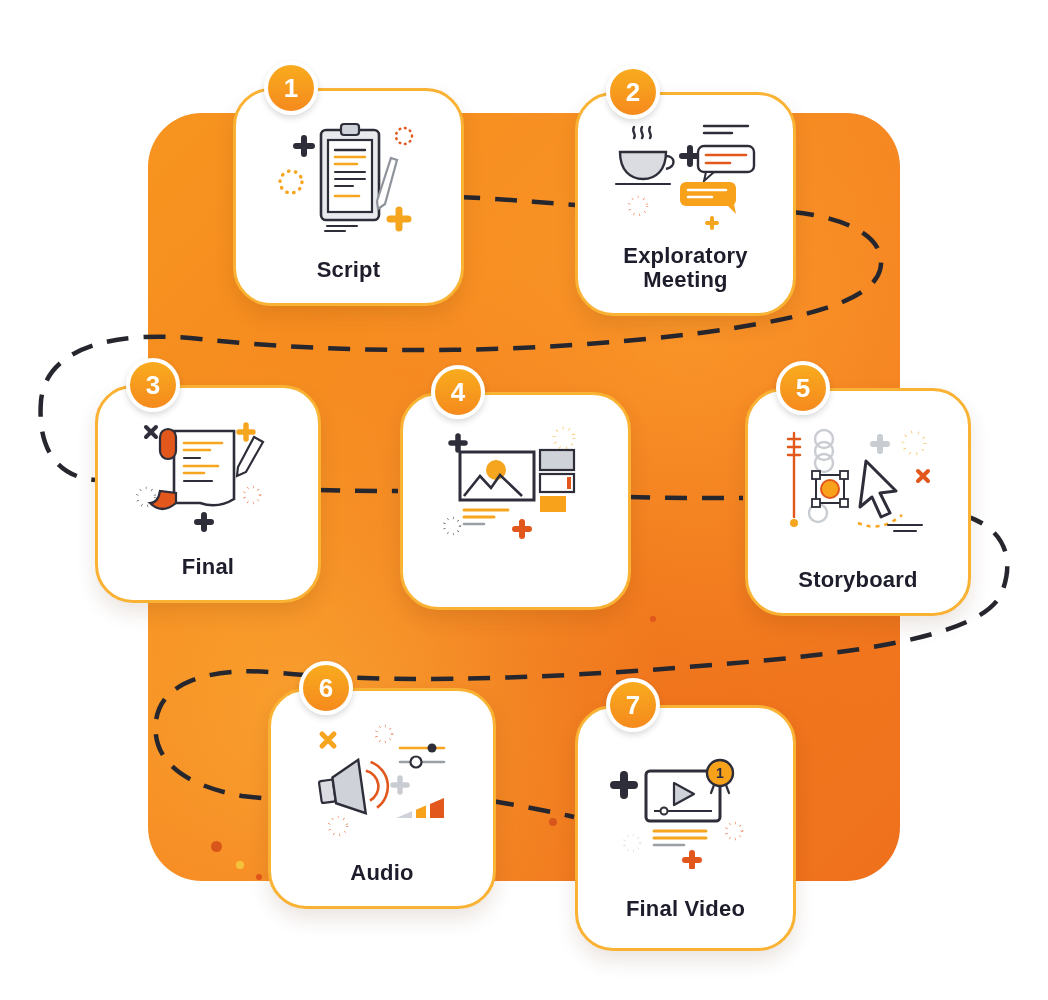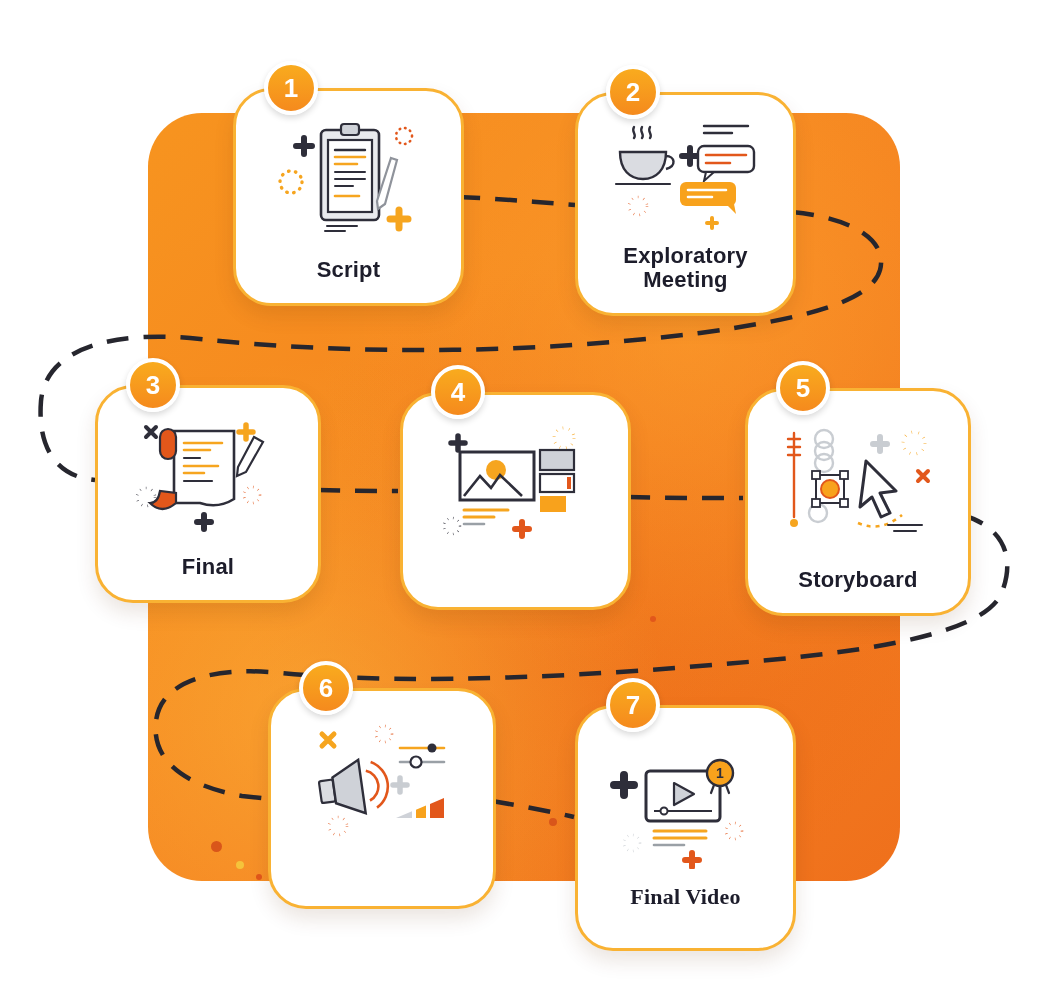--- a/index.html
+++ b/index.html
@@ -39,21 +39,21 @@
     background:linear-gradient(180deg,#f9ab1e,#f58a1d);
     color:#ffffff; font-weight:bold; font-size:26px;
     display:flex; align-items:center; justify-content:center;
     box-shadow:0 3px 6px rgba(0,0,0,.15);
   }
   .step-label {
     position:absolute; left:10px; right:10px; bottom:20px;
     text-align:center; font-weight:bold; font-size:22px; line-height:1.12;
     color:#1d1d2b; letter-spacing:.2px;
   }
-  .c7 .step-label { bottom:38px;font-family:Liberation Serif, serif; }
+  .c7 .step-label { bottom:26px; }
   .icon-wrap {
     position:absolute; top:24px; left:10px; right:10px; bottom:60px;
     display:flex; align-items:center; justify-content:center;
   }
   .c2 .icon-wrap { bottom:78px; }
   .icon-wrap svg { width:156px; height:118px; }
 </style>
 </head>
 <body>
 
@@ -227,20 +227,21 @@
           <path d="M30 54 L58 40 V94 L30 80 Z" fill="#cfd2d8" stroke="#2e2e3a" stroke-width="2.4"></path>
           <path d="M64 52 a16 16 0 0 1 0 30 M70 44 a26 26 0 0 1 0 46" fill="none" stroke="#e2571b" stroke-width="2.6"></path>
         </g>
         <path d="M96 56 v14 M89 63 h14" stroke="#c9cdd2" stroke-width="5.5" stroke-linecap="round" fill="none"></path>
         <path d="M92 96 L108 89.3 V96 Z" fill="#cfd2d8"></path>
         <path d="M112 87.7 L122 83.5 V96 H112 Z" fill="#f8a21c"></path>
         <path d="M126 81.9 L140 76 V96 H126 Z" fill="#e2571b"></path>
         <circle cx="34" cy="104" r="9" fill="none" stroke="#e2571b" stroke-width="2.6" stroke-dasharray="0.5 5.5"></circle>
       </svg>
     </div>
+    <div class="step-label">Audio</div>
   </div>
 
   <div class="card c7">
     <div class="badge">7</div>
     <div class="icon-wrap">
       <svg viewBox="0 0 156 118">
         <path d="M16 24 v20 M6 34 h20" stroke="#2e2e3a" stroke-width="8" stroke-linecap="round" fill="none"></path>
         <rect x="38" y="20" width="74" height="50" rx="4" fill="#fff" stroke="#2e2e3a" stroke-width="3"></rect>
         <path d="M66 32 l20 11 -20 11 z" fill="#cfd2d8" stroke="#2e2e3a" stroke-width="2.2" stroke-linejoin="round"></path>
         <path d="M46 60 h58" stroke="#2e2e3a" stroke-width="2" fill="none"></path>

